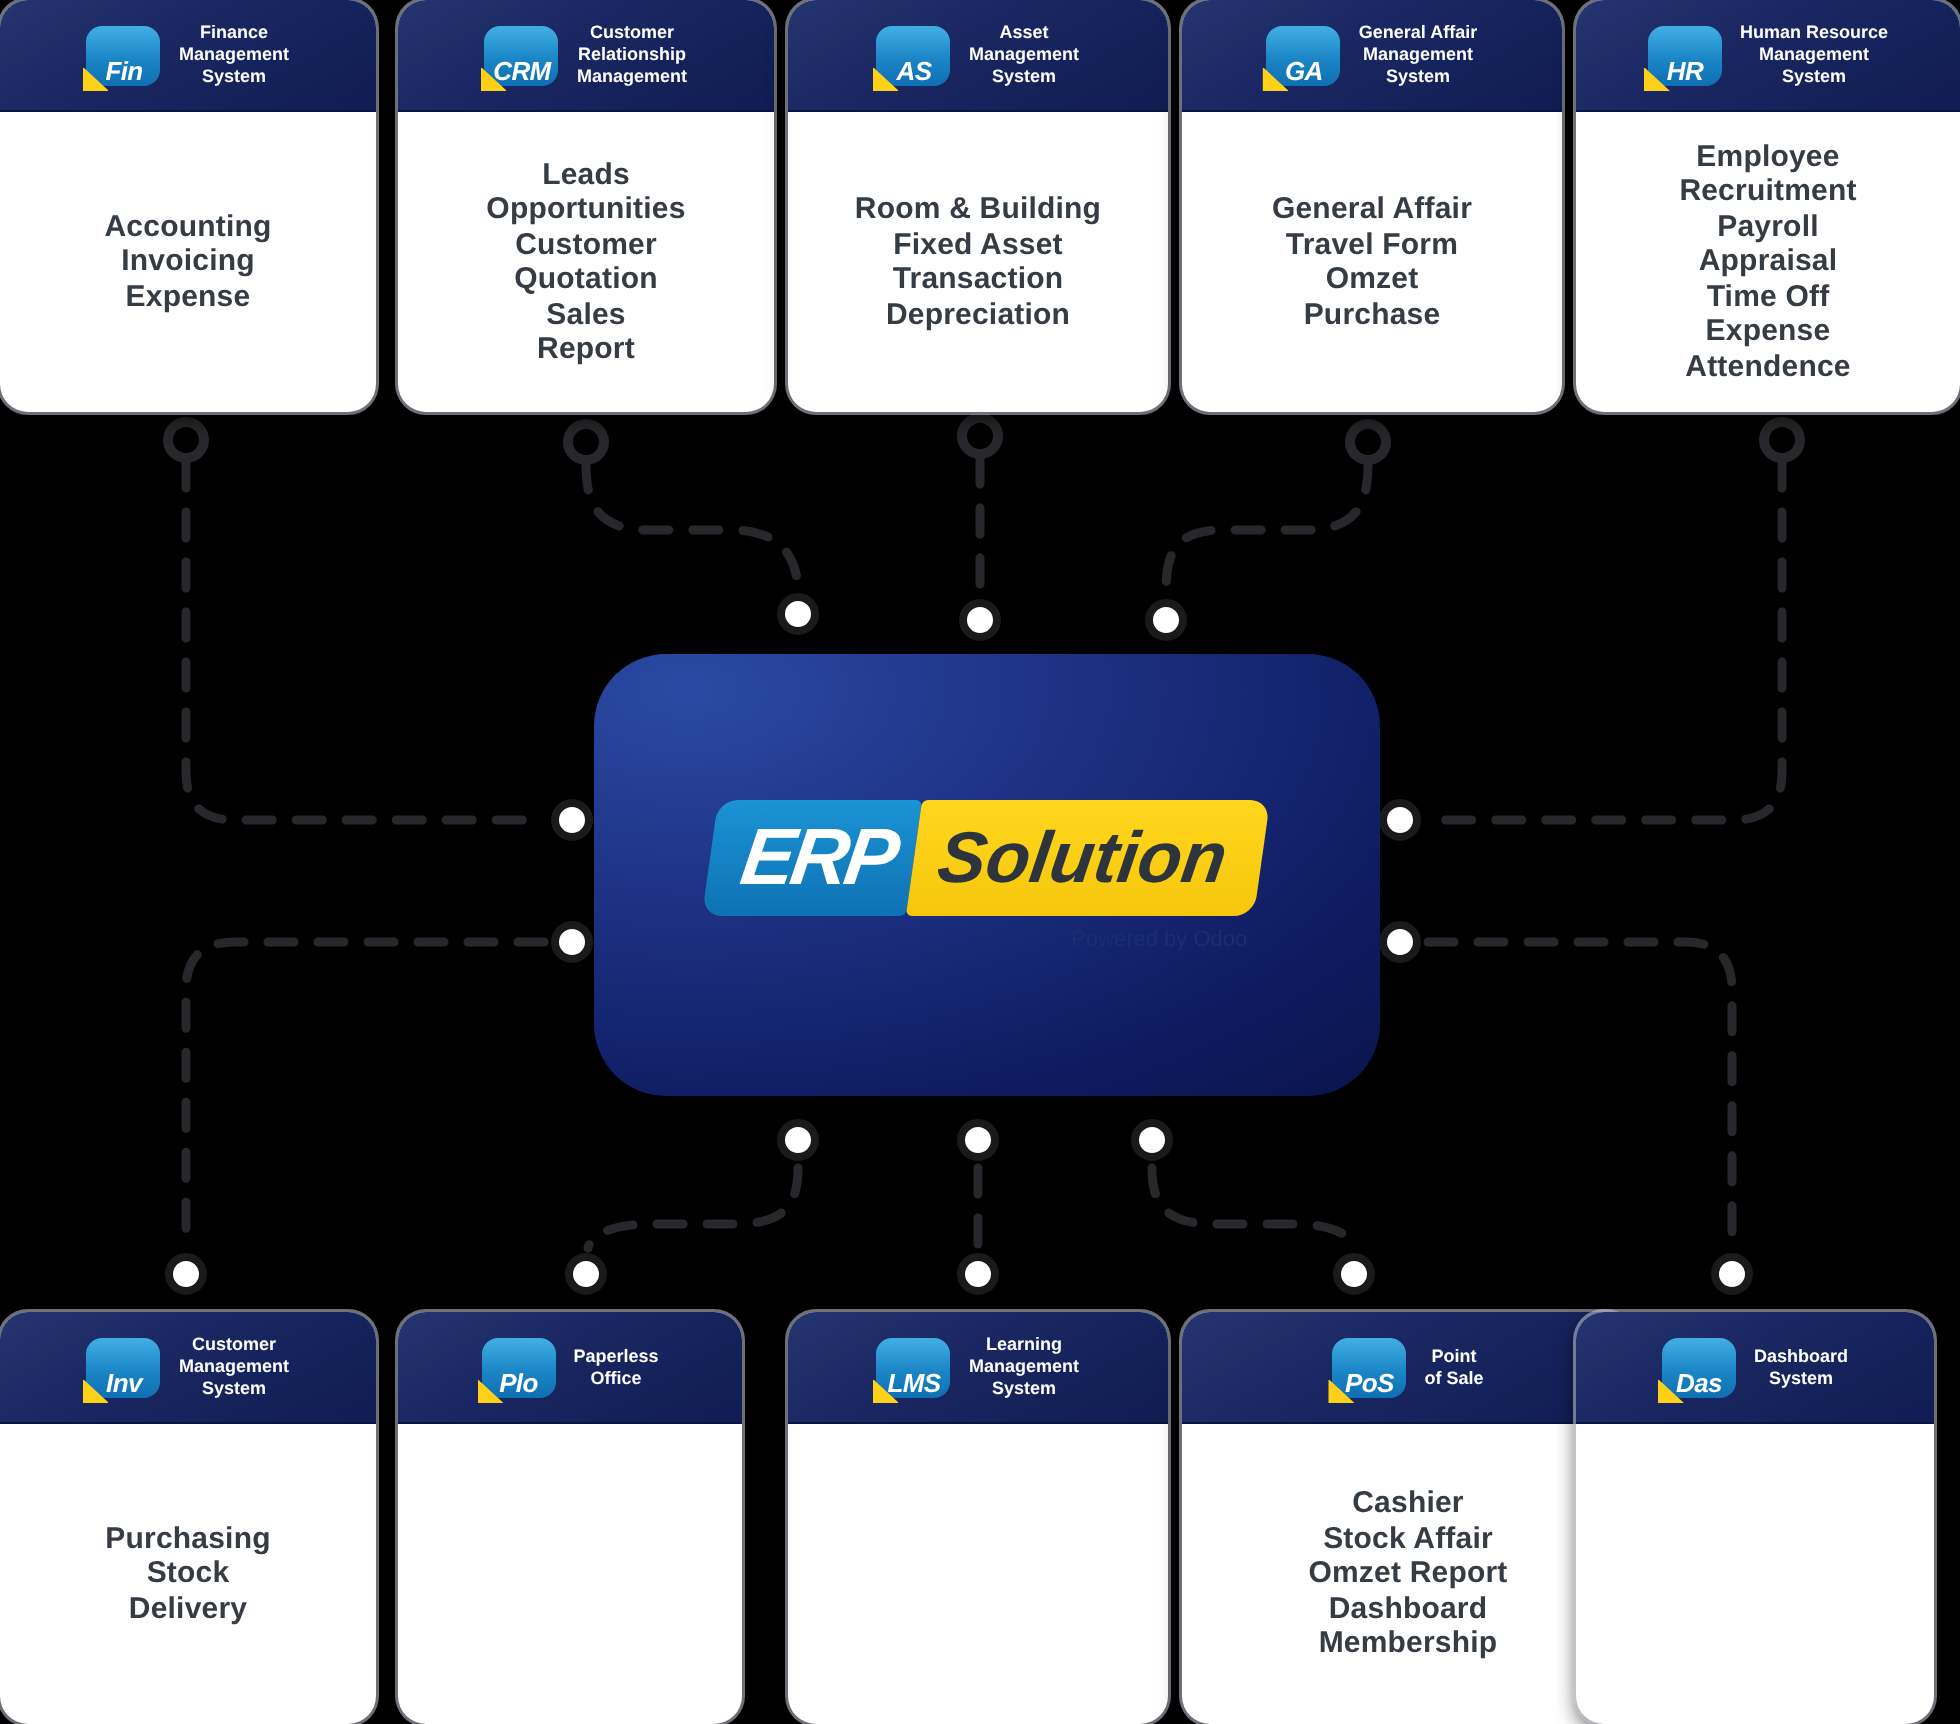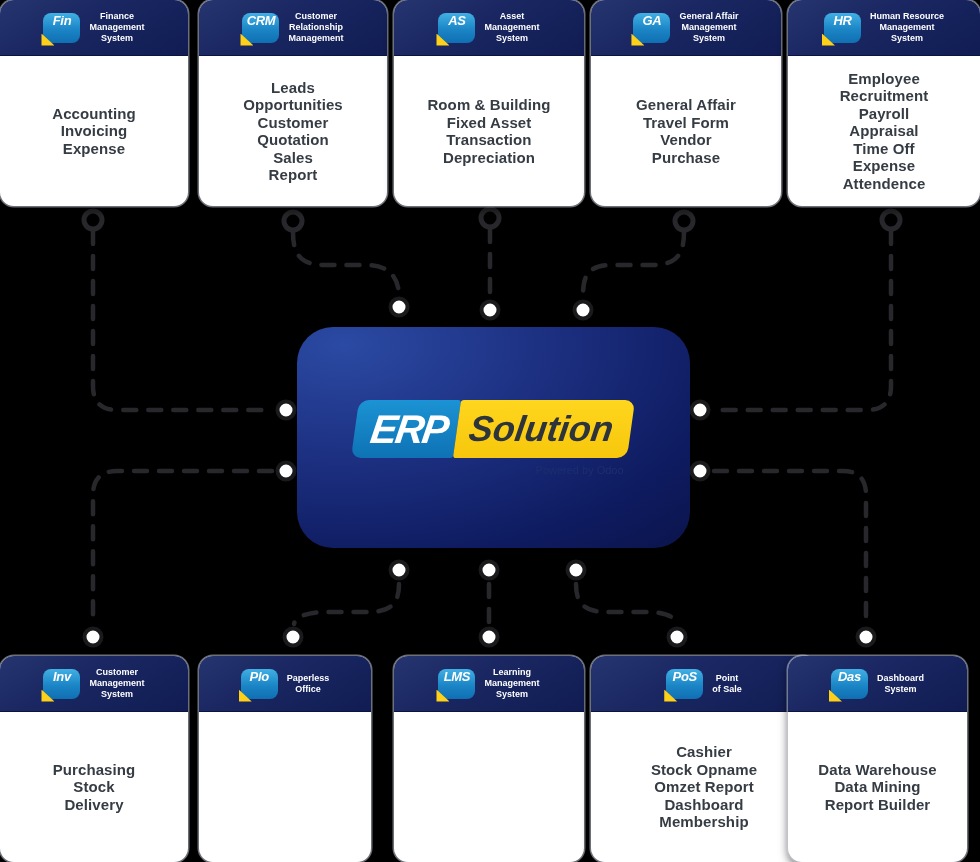--- a/index.html
+++ b/index.html
@@ -23,21 +23,21 @@
 
   .card-header {
     flex:0 0 55px; height:55px;
     background:linear-gradient(150deg,#26356f 0%,#1a2762 40%,#101c52 100%);
     border-bottom:1px solid #0b1440;
     display:flex; align-items:center; justify-content:center; gap:9px;
   }
   .badge {
     position:relative; flex:0 0 37px; width:37px; height:30px; border-radius:8px;
     background:linear-gradient(180deg,#41b0e4 0%,#1b85c6 55%,#0f6fb2 100%);
-    display:flex; align-items:flex-start; justify-content:center;
+    display:flex; align-items:flex-end; justify-content:center;
   }
   .badge-text { color:#fff; font-weight:bold; font-style:italic; font-size:13px; letter-spacing:-0.3px; }
   .badge-fold {
     position:absolute; left:-2px; bottom:-3px; width:13px; height:12px;
     background:#ffd018; clip-path:polygon(0 0, 0 100%, 100% 100%);
   }
   .htitle { color:#fff; font-size:9px; font-weight:bold; line-height:11px; text-align:center; max-width:110px; }
 
   .card-body {
     flex:1 1 auto; display:flex; flex-direction:column; align-items:center; justify-content:center;
@@ -180,21 +180,21 @@
       </div>
       <div class="htitle">
         <div>General Affair</div>
         <div>Management</div>
         <div>System</div>
       </div>
     </div>
     <div class="card-body">
       <div>General Affair</div>
       <div>Travel Form</div>
-      <div>Vendor</div>
+      <div>Omzet</div>
       <div>Purchase</div>
     </div>
   </div>
 
   <div class="card top" style="left:788px; width:192px;">
     <div class="card-header">
       <div class="badge">
         <span class="badge-text">HR</span>
         <span class="badge-fold"></span>
       </div>
@@ -281,38 +281,33 @@
         <span class="badge-text">PoS</span>
         <span class="badge-fold"></span>
       </div>
       <div class="htitle">
         <div>Point</div>
         <div>of Sale</div>
       </div>
     </div>
     <div class="card-body">
       <div>Cashier</div>
-      <div>Stock Opname</div>
+      <div>Stock Affair</div>
       <div>Omzet Report</div>
       <div>Dashboard</div>
       <div>Membership</div>
     </div>
   </div>
 
   <div class="card bottom" style="left:788px; width:179px;">
     <div class="card-header">
       <div class="badge">
         <span class="badge-text">Das</span>
         <span class="badge-fold"></span>
       </div>
       <div class="htitle">
         <div>Dashboard</div>
         <div>System</div>
       </div>
     </div>
-    <div class="card-body">
-      <div>Data Warehouse</div>
-      <div>Data Mining</div>
-      <div>Report Builder</div>
-    </div>
   </div>
 
 </div>
 
 </body></html>

